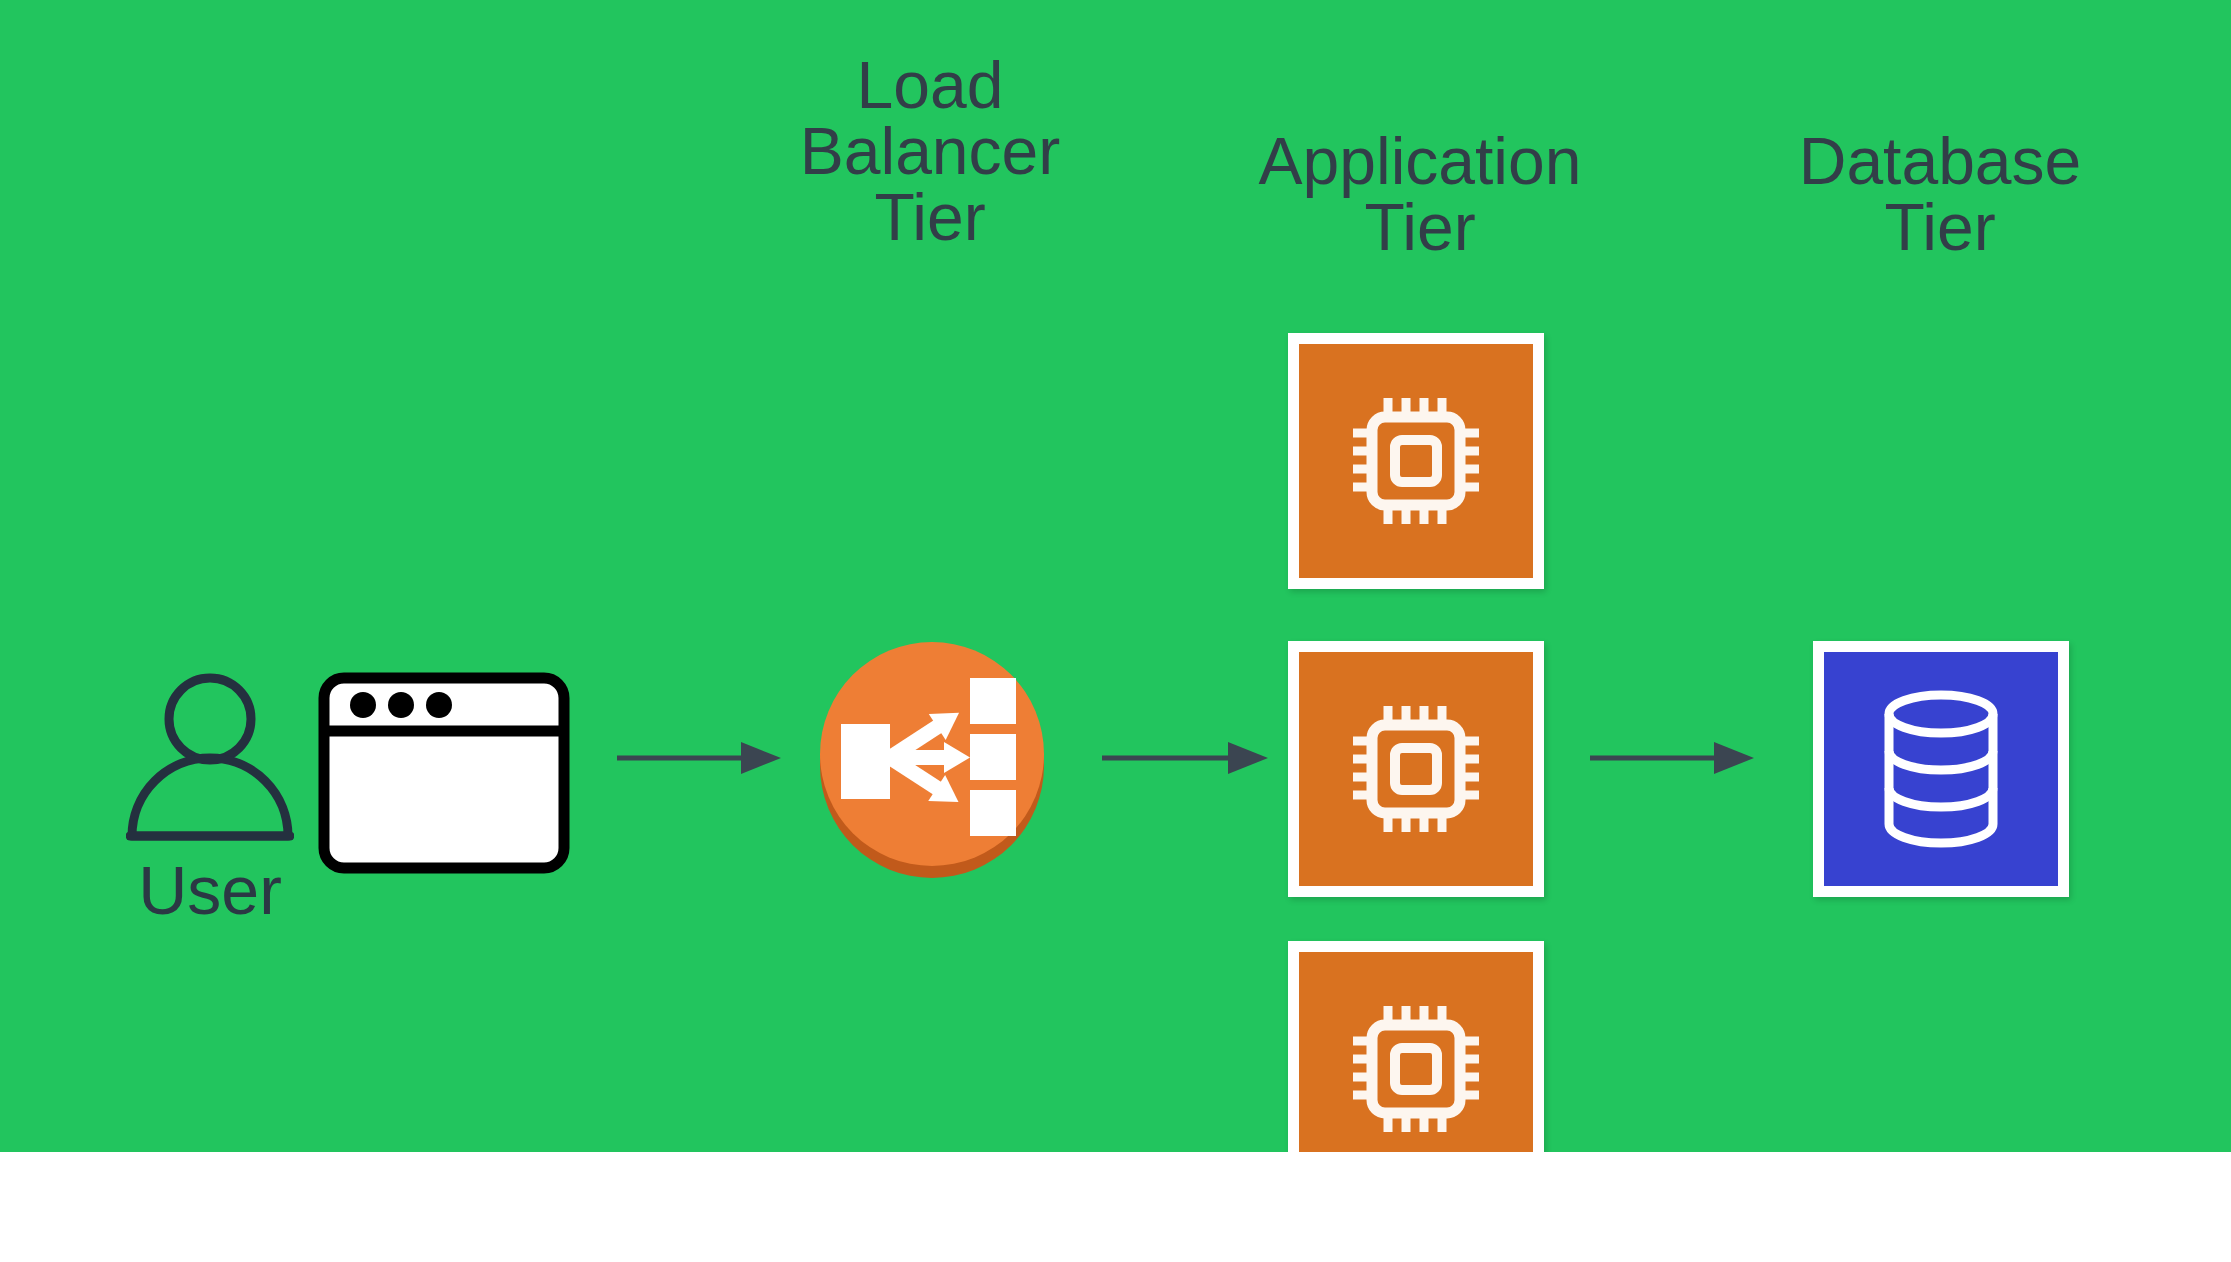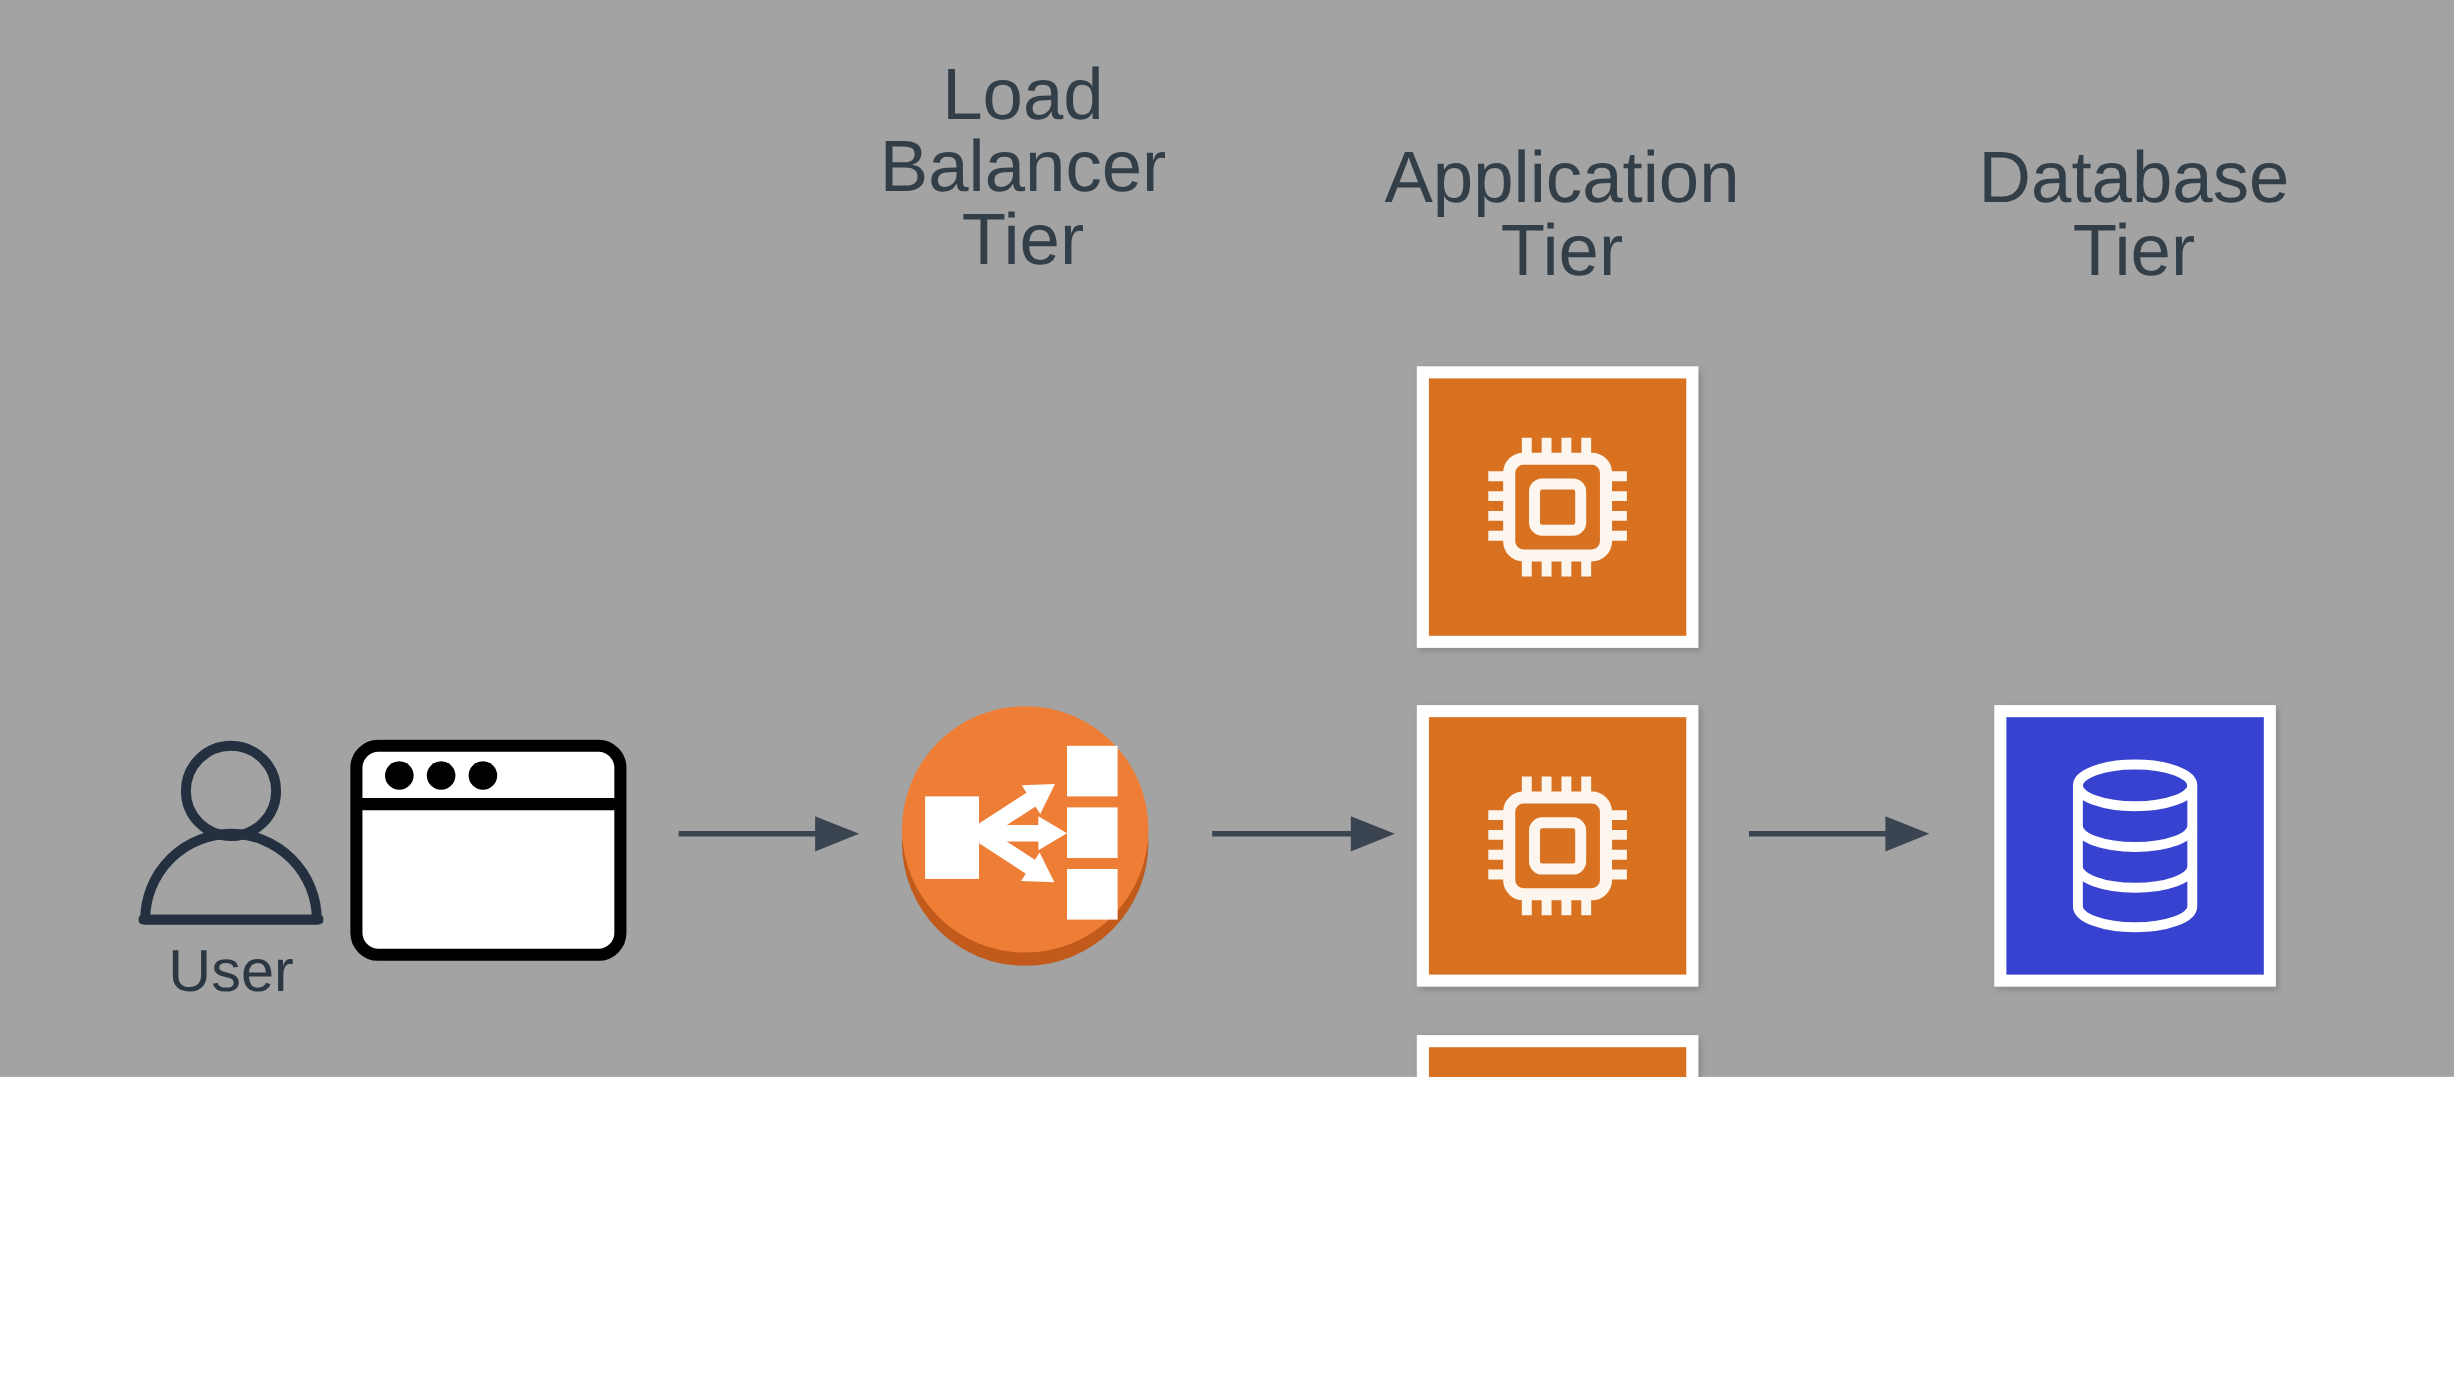--- a/index.html
+++ b/index.html
@@ -7,22 +7,22 @@
     padding: 0;
     background: #ffffff;
   }
   body {
     font-family: "Liberation Sans", sans-serif;
     -webkit-font-smoothing: antialiased;
   }
   #canvas {
     position: relative;
     width: 2231px;
-    height: 979px;
-    background: #a3a3a3;
+    height: 1152px;
+    background: #22c55e;
     overflow: hidden;
   }
 
   
   .tier-title {
     position: absolute;
     color: #323e48;
     font-size: 66px;
     line-height: 1.0;
     text-align: center;
@@ -39,21 +39,21 @@
     position: absolute;
     left: 120px;
     top: 672px;
     width: 180px;
   }
   #user-icon { display: block; width: 168px; height: 170px; margin: 0 auto; }
   #user-label {
     display: block;
     text-align: center;
     color: #2b3844;
-    font-size: 54px;
+    font-size: 68px;
     line-height: 1.0;
     margin-top: 14px;
   }
 
   
   #browser-window {
     position: absolute;
     left: 318px;
     top: 672px;
     width: 252px;

